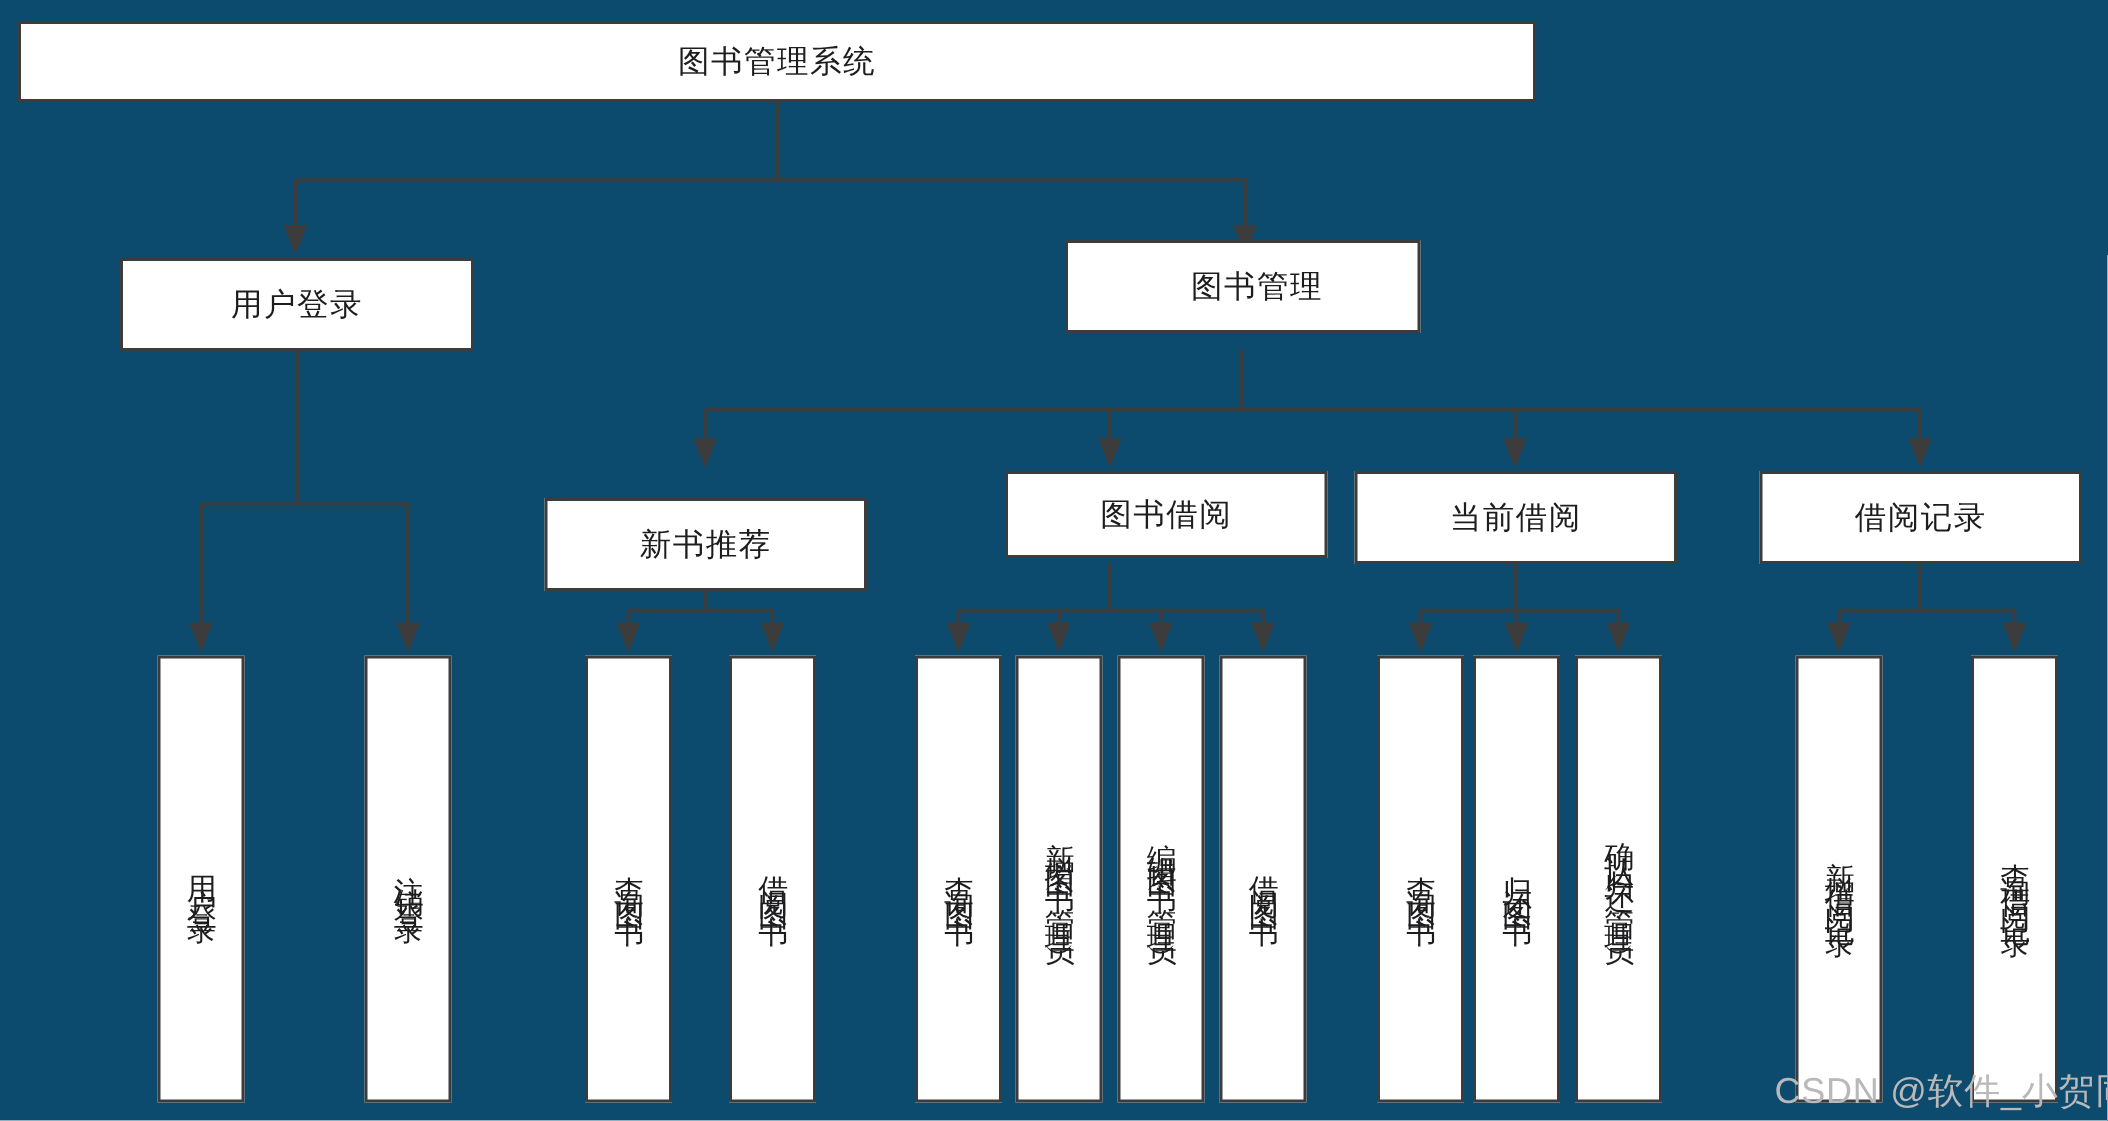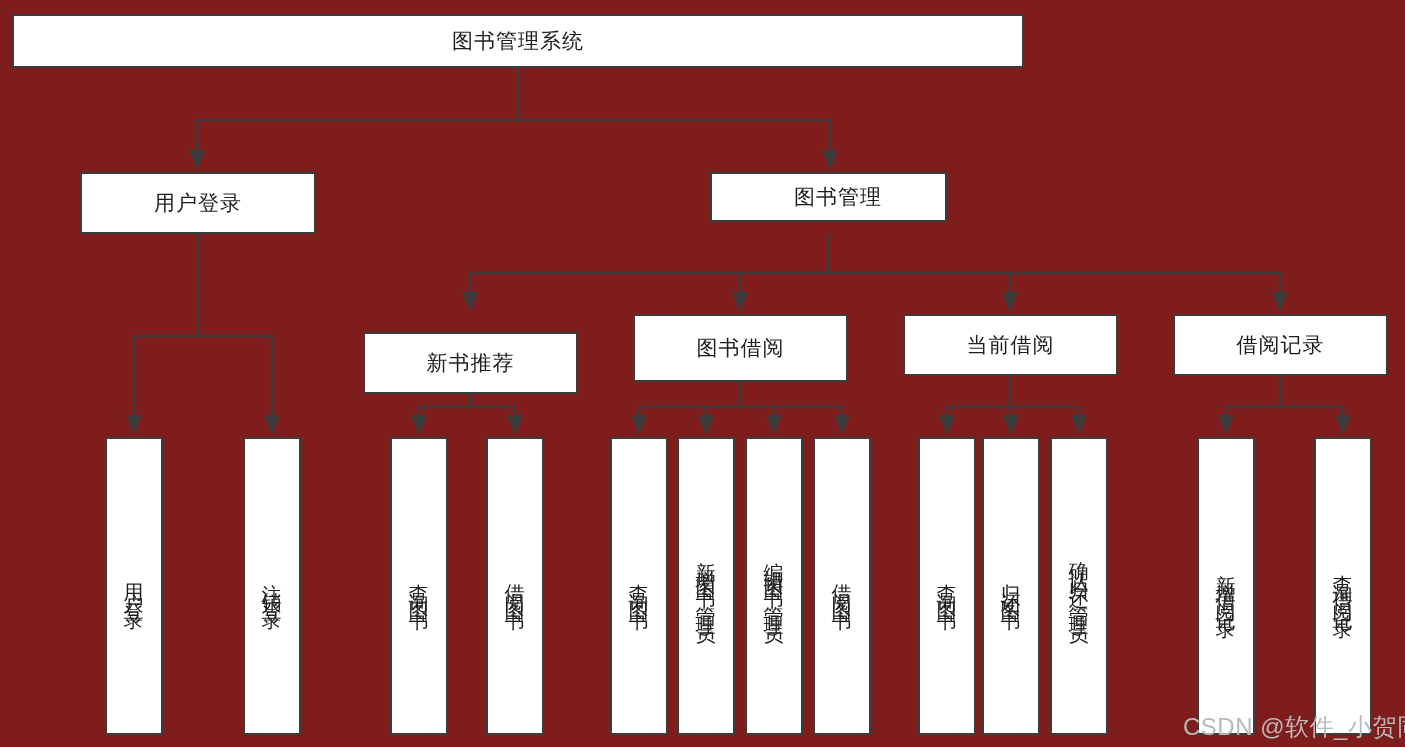--- a/index.html
+++ b/index.html
@@ -5,21 +5,21 @@
   html, body {
     margin: 0;
     padding: 0;
     background: #ffffff;
     font-family: "Liberation Sans", "DejaVu Sans", sans-serif;
   }
   .stage {
     position: relative;
     width: 1405px;
     height: 747px;
-    background: #7f1d1d;
+    background: #0c4a6e;
     overflow: hidden;
   }
   .connectors {
     position: absolute;
     left: 0;
     top: 0;
     pointer-events: none;
   }
   .node {
     position: absolute;
@@ -82,28 +82,28 @@
              M1335 415 L1351 415 L1343 435 Z" fill="#3c3c3c" stroke="none"></path>
   </svg>
 
   <div class="node hnode" style="left: 12px; top: 14px; width: 1012px; height: 54px; border-color: rgb(60, 60, 60); color: rgb(29, 29, 31);">
     <span>图书管理系统</span>
   </div>
 
   <div class="node hnode" style="left: 80px; top: 172px; width: 236px; height: 62px; border-color: rgb(60, 60, 60); color: rgb(29, 29, 31);">
     <span>用户登录</span>
   </div>
-  <div class="node hnode" style="left: 710px; top: 172px; width: 237px; height: 50px; border-color: rgb(60, 60, 60); color: rgb(29, 29, 31); padding-left: 19px;">
+  <div class="node hnode" style="left: 710px; top: 160px; width: 237px; height: 62px; border-color: rgb(60, 60, 60); color: rgb(29, 29, 31); padding-left: 19px;">
     <span>图书管理</span>
   </div>
 
   <div class="node hnode" style="left: 363px; top: 332px; width: 215px; height: 62px; border-color: rgb(60, 60, 60); color: rgb(29, 29, 31);">
     <span>新书推荐</span>
   </div>
-  <div class="node hnode" style="left: 633px; top: 314px; width: 215px; height: 68px; border-color: rgb(60, 60, 60); color: rgb(29, 29, 31);">
+  <div class="node hnode" style="left: 670px; top: 314px; width: 215px; height: 58px; border-color: rgb(60, 60, 60); color: rgb(29, 29, 31);">
     <span>图书借阅</span>
   </div>
   <div class="node hnode" style="left: 903px; top: 314px; width: 215px; height: 62px; border-color: rgb(60, 60, 60); color: rgb(29, 29, 31);">
     <span>当前借阅</span>
   </div>
   <div class="node hnode" style="left: 1173px; top: 314px; width: 215px; height: 62px; border-color: rgb(60, 60, 60); color: rgb(29, 29, 31);">
     <span>借阅记录</span>
   </div>
 
   <div class="node vnode" style="left: 105px; top: 437px; width: 58px; height: 298px; border-color: rgb(60, 60, 60); color: rgb(29, 29, 31);">

